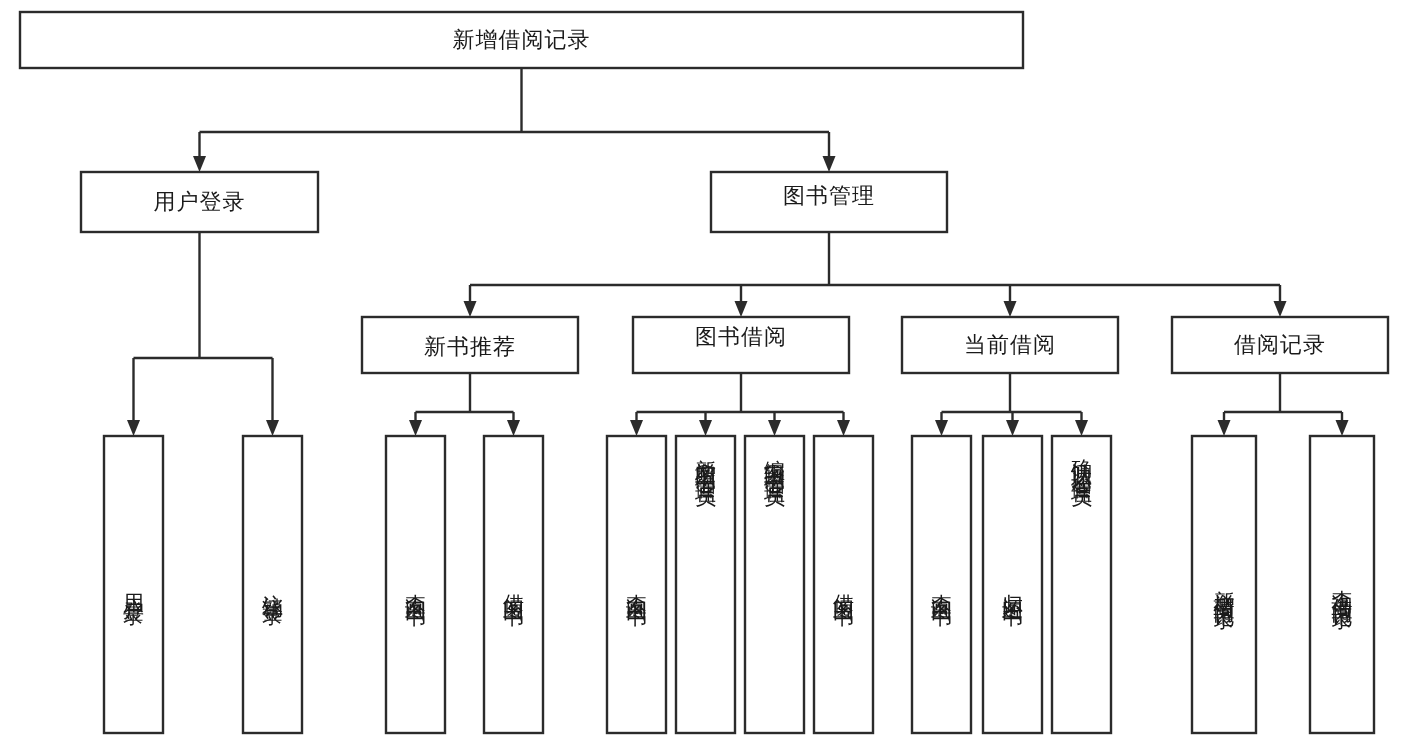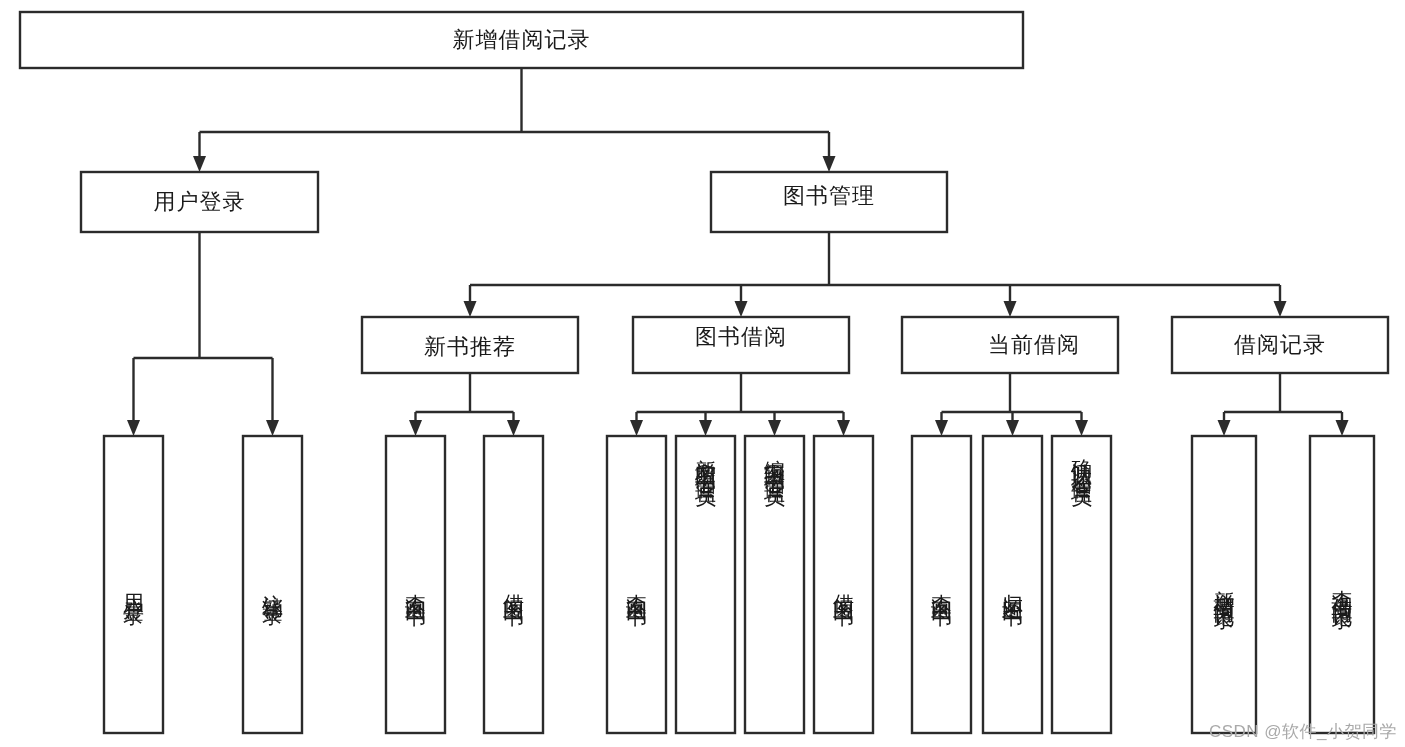--- a/index.html
+++ b/index.html
@@ -153,30 +153,29 @@
         <rect x="1192" y="436" width="64" height="297" class="node-box"></rect>
         <rect x="1310" y="436" width="64" height="297" class="node-box"></rect>
       </g>
   </svg>
   <div id="labels-layer">
       <div class="node-label" style="left: 20px; top: 12px; width: 1003px; height: 56px;">新增借阅记录</div>
       <div class="node-label" style="left: 81px; top: 172px; width: 237px; height: 60px;">用户登录</div>
       <div class="node-label" style="left: 711px; top: 172px; width: 236px; height: 48px;">图书管理</div>
       <div class="node-label" style="left: 362px; top: 317px; width: 216px; height: 60px;">新书推荐</div>
       <div class="node-label" style="left: 633px; top: 317px; width: 216px; height: 40px;">图书借阅</div>
-      <div class="node-label" style="left: 902px; top: 317px; width: 216px; height: 56px; margin-left: 24px;">当前借阅</div>
+      <div class="node-label" style="left: 902px; top: 317px; width: 216px; height: 56px;">当前借阅</div>
       <div class="node-label" style="left: 1172px; top: 317px; width: 216px; height: 56px; border-radius: 7px;">借阅记录</div>
       <div class="node-label vertical" style="left: 104px; top: 436px; width: 59px; height: 297px; font-size: 21px;">用户登录</div>
       <div class="node-label vertical" style="left: 243px; top: 436px; width: 59px; height: 297px; font-size: 21px;">注销登录</div>
       <div class="node-label vertical" style="left: 386px; top: 436px; width: 59px; height: 297px; font-size: 21px;">查询图书</div>
       <div class="node-label vertical" style="left: 484px; top: 436px; width: 59px; height: 297px; font-size: 21px;">借阅图书</div>
       <div class="node-label vertical" style="left: 607px; top: 436px; width: 59px; height: 297px; font-size: 21px;">查询图书</div>
       <div class="node-label vertical top-aligned" style="left: 676px; top: 436px; width: 59px; height: 297px; font-size: 21px;">新增图书（管理员）</div>
       <div class="node-label vertical top-aligned" style="left: 745px; top: 436px; width: 59px; height: 297px; font-size: 21px;">编辑图书（管理员）</div>
       <div class="node-label vertical" style="left: 814px; top: 436px; width: 59px; height: 297px; font-size: 21px;">借阅图书</div>
       <div class="node-label vertical" style="left: 912px; top: 436px; width: 59px; height: 297px; font-size: 21px;">查询图书</div>
       <div class="node-label vertical" style="left: 983px; top: 436px; width: 59px; height: 297px; font-size: 21px;">归还图书</div>
       <div class="node-label vertical top-aligned" style="left: 1052px; top: 436px; width: 59px; height: 297px; font-size: 21px;">确认归还（管理员）</div>
       <div class="node-label vertical" style="left: 1192px; top: 436px; width: 64px; height: 297px; font-size: 21px;">新增借阅记录</div>
       <div class="node-label vertical" style="left: 1310px; top: 436px; width: 64px; height: 297px; font-size: 21px;">查询借阅记录</div>
     </div>
-  <div class="watermark">CSDN @软件_小贺同学</div>
 </div>
 
 </body></html>

